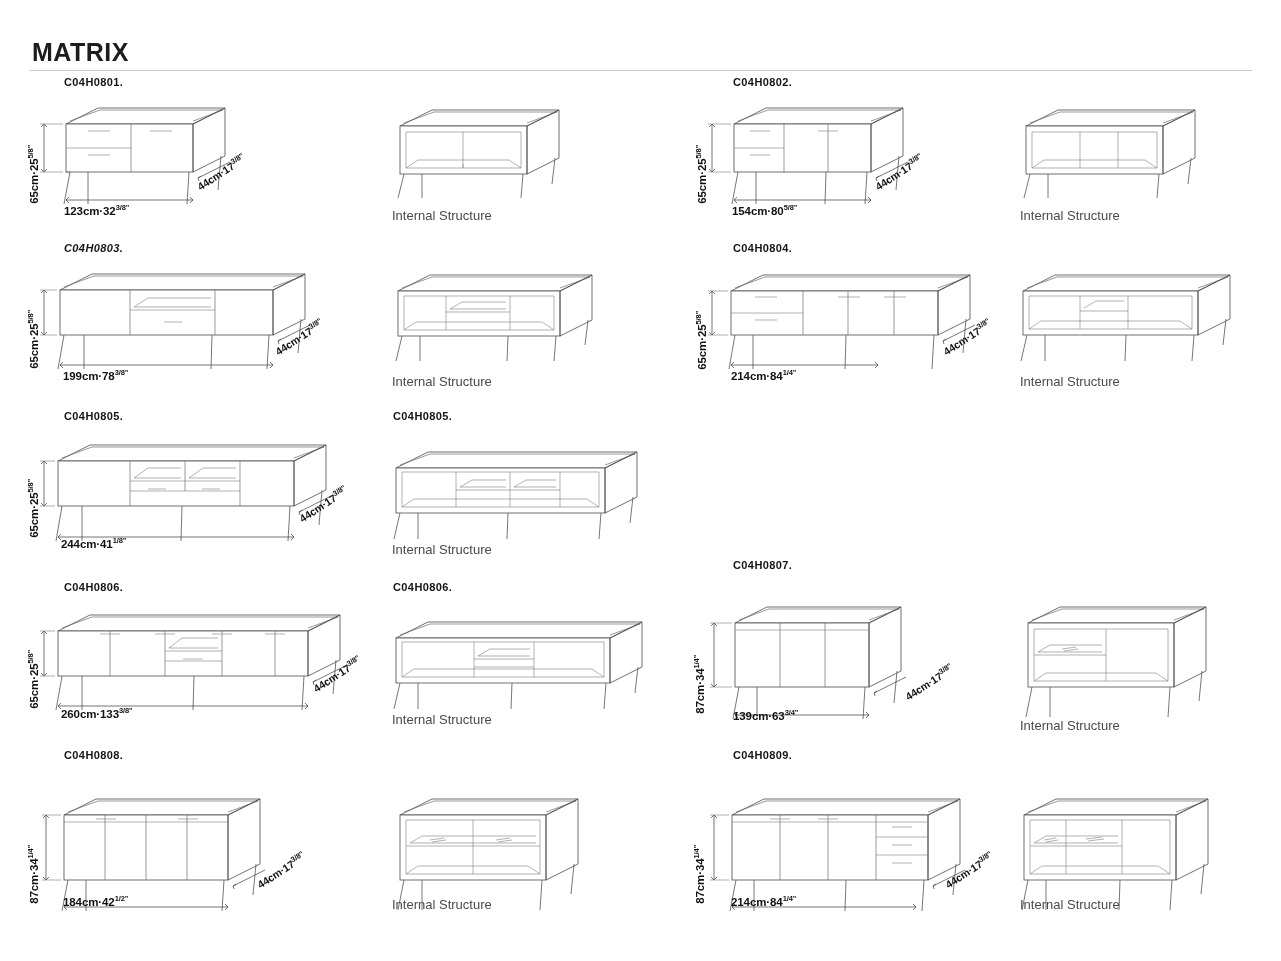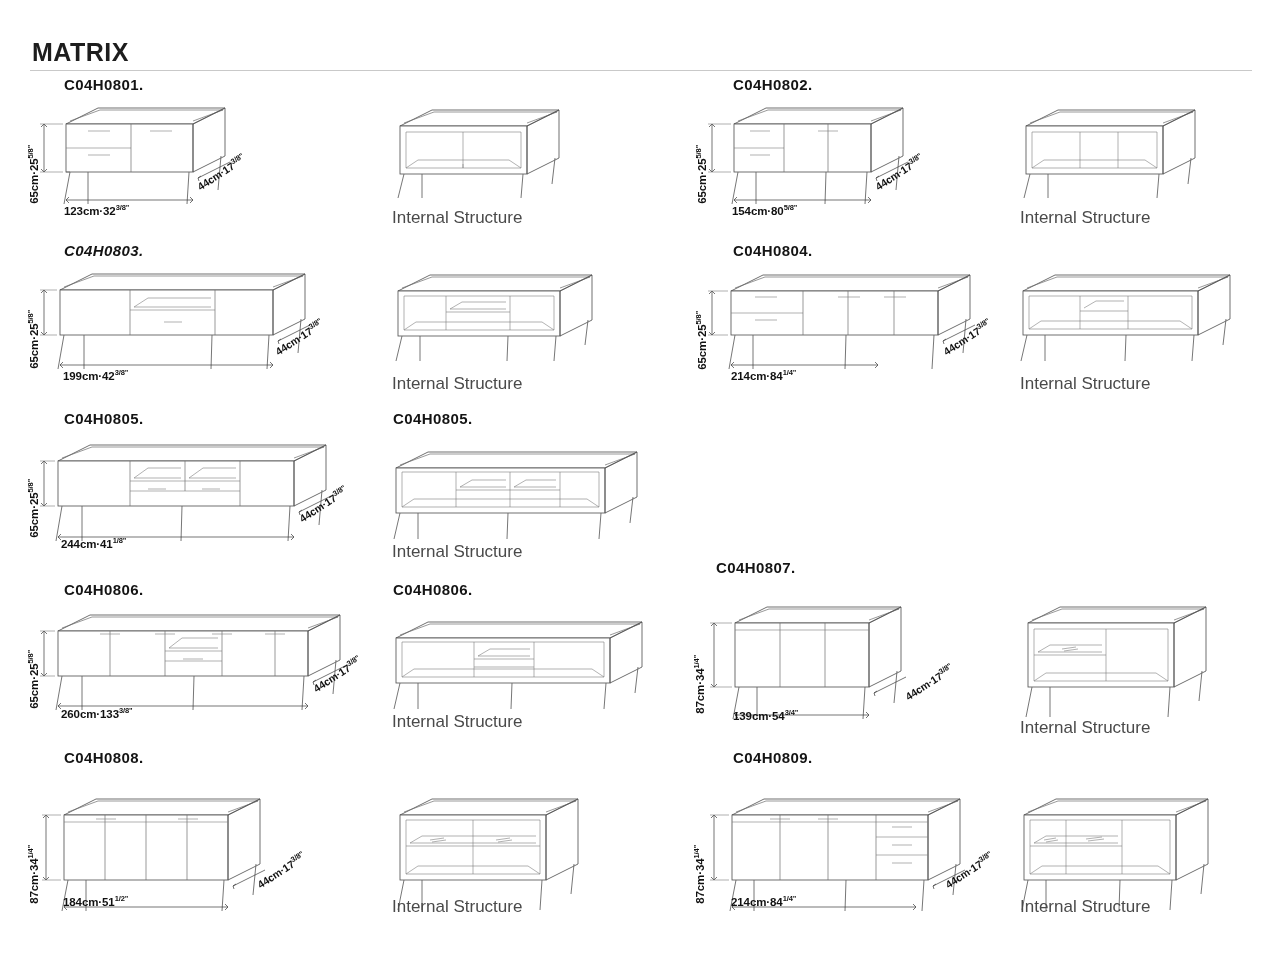--- a/index.html
+++ b/index.html
@@ -21,25 +21,25 @@
     color:#1d1d1d;
   }
   .title-rule{
     position:absolute;left:30px;top:70px;width:1222px;height:1px;
     background:#c9c9c9;
   }
 
   
   .item{position:absolute;}
   .code{
-    font-size:15px;font-weight:bold;letter-spacing:.4px;
+    font-size:11px;font-weight:bold;letter-spacing:.4px;
     color:#141414;white-space:nowrap;
   }
   .caption{
-    font-size:17px;color:#4a4a4a;white-space:nowrap;
+    font-size:13px;color:#4a4a4a;white-space:nowrap;
   }
   .draw{position:absolute;left:0;top:0;}
   svg{display:block;overflow:visible;}
   .ln{fill:none;stroke:#555;stroke-width:.85;}
   .ln2{fill:none;stroke:#6d6d6d;stroke-width:.7;}
   .thin{fill:none;stroke:#7d7d7d;stroke-width:.6;}
   .leg{fill:none;stroke:#666;stroke-width:.9;}
   .dim{fill:none;stroke:#3a3a3a;stroke-width:.7;}
   .ext{fill:none;stroke:#7a7a7a;stroke-width:.6;}
   .face{fill:#ffffff;}
@@ -216,21 +216,21 @@
       <path class="dim" d="M33,97 L30,100 L33,103"></path>
       <path class="dim" d="M240,97 L243,100 L240,103"></path>
       <line class="dim" x1="248" y1="76" x2="280" y2="60"></line>
       <path class="dim" d="M251,74 L248,76 L249,79"></path>
     </svg>
   </div>
   <div class="dimlabel vlabel" style="left:40px;top:355px;">
     <span>65cm·25</span><sup>5/8"</sup>
   </div>
   <div class="dimlabel" style="left:63px;top:368px;">
-    <span>199cm·42</span><sup>3/8"</sup>
+    <span>199cm·78</span><sup>3/8"</sup>
   </div>
   <div class="dimlabel dlabel" style="left:276px;top:345px;">
     <span>44cm·17</span><sup>3/8"</sup>
   </div>
   <div class="draw" style="left:392px;top:265px;">
     <svg width="215" height="105" viewBox="0 0 215 105">
       <path class="ln" d="M6,26 L38,10 L200,10 L168,26 Z" fill="#fcfcfc"></path>
       <path class="ln2" d="M10,23 L40,12 L198,12 L168,23"></path>
       <rect class="ln face" x="6" y="26" width="162" height="45"></rect>
       <path class="ln" d="M168,26 L200,10 L200,55 L168,71 Z" fill="#fefefe"></path>
@@ -455,21 +455,21 @@
       <line class="thin" x1="82" y1="57" x2="142" y2="57"></line>
       <path class="leg" d="M8,73 L2,99"></path>
       <path class="leg" d="M26,73 L26,99"></path>
       <path class="leg" d="M120,73 L119,99"></path>
       <path class="leg" d="M214,73 L212,99"></path>
       <path class="leg" d="M246,57 L243,83"></path>
     </svg>
   </div>
   <div class="caption" style="position:absolute;left:392px;top:712px;">Internal Structure</div>
 
-  <div class="item" style="left:716px;top:559px;">
+  <div class="item" style="left:733px;top:559px;">
     <div class="code">C04H0807.</div>
   </div>
   <div class="draw" style="left:698px;top:585px;">
     <svg width="245" height="140" viewBox="0 0 245 140">
       <path class="ln" d="M37,38 L69,22 L203,22 L171,38 Z" fill="#fcfcfc"></path>
       <path class="ln2" d="M41,35 L71,24 L201,24 L171,35"></path>
       <rect class="ln face" x="37" y="38" width="134" height="64"></rect>
       <path class="ln" d="M171,38 L203,22 L203,86 L171,102 Z" fill="#fdfdfd"></path>
       <line class="ln2" x1="82" y1="38" x2="82" y2="102"></line>
       <line class="ln2" x1="127" y1="38" x2="127" y2="102"></line>
@@ -487,21 +487,21 @@
       <path class="dim" d="M40,127 L37,130 L40,133"></path>
       <path class="dim" d="M168,127 L171,130 L168,133"></path>
       <line class="dim" x1="176" y1="108" x2="208" y2="92"></line>
       <path class="dim" d="M179,106 L176,108 L177,111"></path>
     </svg>
   </div>
   <div class="dimlabel vlabel" style="left:706px;top:700px;">
     <span>87cm·34</span><sup>1/4"</sup>
   </div>
   <div class="dimlabel" style="left:733px;top:708px;">
-    <span>139cm·54</span><sup>3/4"</sup>
+    <span>139cm·63</span><sup>3/4"</sup>
   </div>
   <div class="dimlabel dlabel" style="left:906px;top:690px;">
     <span>44cm·17</span><sup>3/8"</sup>
   </div>
   <div class="draw" style="left:1018px;top:585px;">
     <svg width="250" height="140" viewBox="0 0 250 140">
       <path class="ln" d="M10,38 L42,22 L188,22 L156,38 Z" fill="#fcfcfc"></path>
       <path class="ln2" d="M14,35 L44,24 L186,24 L156,35"></path>
       <rect class="ln face" x="10" y="38" width="146" height="64"></rect>
       <path class="ln" d="M156,38 L188,22 L188,86 L156,102 Z" fill="#fefefe"></path>
@@ -550,21 +550,21 @@
       <path class="dim" d="M37,129 L34,132 L37,135"></path>
       <path class="dim" d="M195,129 L198,132 L195,135"></path>
       <line class="dim" x1="203" y1="111" x2="235" y2="95"></line>
       <path class="dim" d="M206,109 L203,111 L204,114"></path>
     </svg>
   </div>
   <div class="dimlabel vlabel" style="left:40px;top:890px;">
     <span>87cm·34</span><sup>1/4"</sup>
   </div>
   <div class="dimlabel" style="left:63px;top:894px;">
-    <span>184cm·51</span><sup>1/2"</sup>
+    <span>184cm·42</span><sup>1/2"</sup>
   </div>
   <div class="dimlabel dlabel" style="left:258px;top:878px;">
     <span>44cm·17</span><sup>3/8"</sup>
   </div>
   <div class="draw" style="left:392px;top:775px;">
     <svg width="250" height="140" viewBox="0 0 250 140">
       <path class="ln" d="M8,40 L40,24 L186,24 L154,40 Z" fill="#fcfcfc"></path>
       <path class="ln2" d="M12,37 L42,26 L184,26 L154,37"></path>
       <rect class="ln face" x="8" y="40" width="146" height="65"></rect>
       <path class="ln" d="M154,40 L186,24 L186,89 L154,105 Z" fill="#fefefe"></path>

